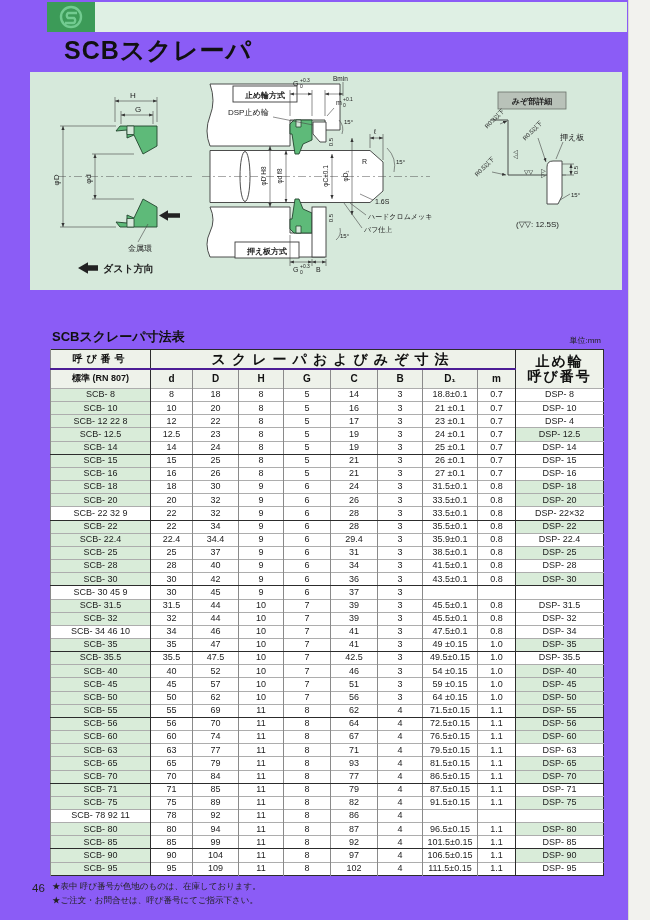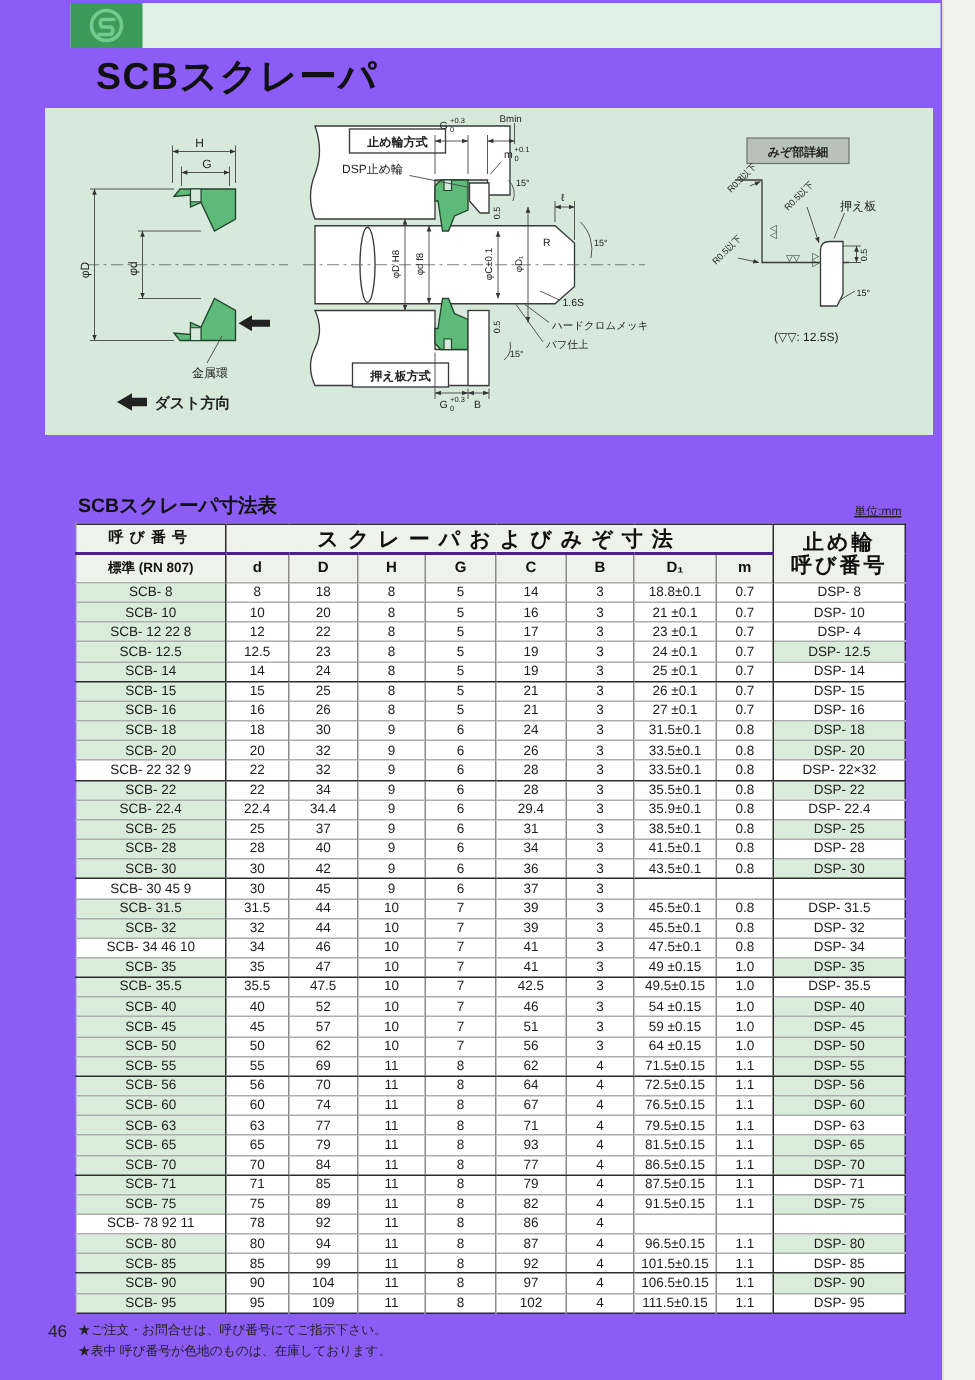--- a/index.html
+++ b/index.html
@@ -13,21 +13,21 @@
                display:flex;align-items:center;justify-content:center;}
   .page-title{position:absolute;left:64px;top:34px;margin:0;font-size:25px;font-weight:bold;
               letter-spacing:1px;color:#111;}
   
   .panel{position:absolute;left:30px;top:72px;width:592px;height:218px;background:#d6e9db;}
   .panel svg{position:absolute;left:0;top:0;}
   
   .table-block{position:absolute;left:30px;top:288px;width:573px;margin-top:40px;}
   .table-title-row{display:flex;justify-content:space-between;align-items:flex-end;margin:0 0 3px 0;}
   .table-title{margin:0 0 0 22px;font-size:13px;font-weight:bold;color:#111;}
-  .unit-label{font-size:8px;color:#222;margin-right:2px;text-decoration:underline;}
+  .unit-label{font-size:8px;color:#222;margin-right:2px;}
   table.dim-table{border-collapse:collapse;table-layout:fixed;width:553px;margin-left:20px;
                   border:1.5px solid #2c2c2c;background:#fff;}
   .dim-table th,.dim-table td{border-left:1px solid #8a8a8a;padding:0;line-height:1.05;
                   text-align:center;vertical-align:middle;}
   .dim-table th{background:#eef2ea;height:18px;color:#111;}
   .dim-table thead tr+tr th{border-top:2px solid #4c1d95;}
   .th-name1{font-size:10px;font-weight:bold;letter-spacing:4px;}
   .th-name2{font-size:9px;font-weight:bold;letter-spacing:0;}
   .th-group{font-size:14px;font-weight:bold;letter-spacing:6px;}
   .th-dim{font-size:10px;font-weight:bold;}
@@ -716,19 +716,19 @@
             <td class="">8</td>
             <td class="">102</td>
             <td class="">4</td>
             <td class="">111.5±0.15</td>
             <td class="">1.1</td>
             <td class="col-dsp">DSP- 95</td>
           </tr>
         </tbody>
     </table>
     <div class="notes">
+      <p>★表中 呼び番号が色地のものは、在庫しております。</p>
       <p>★ご注文・お問合せは、呼び番号にてご指示下さい。</p>
-      <p>★表中 呼び番号が色地のものは、在庫しております。</p>
     </div>
   </div>
 
   <div class="page-number">46</div>
 </div>
 
 </body></html>

